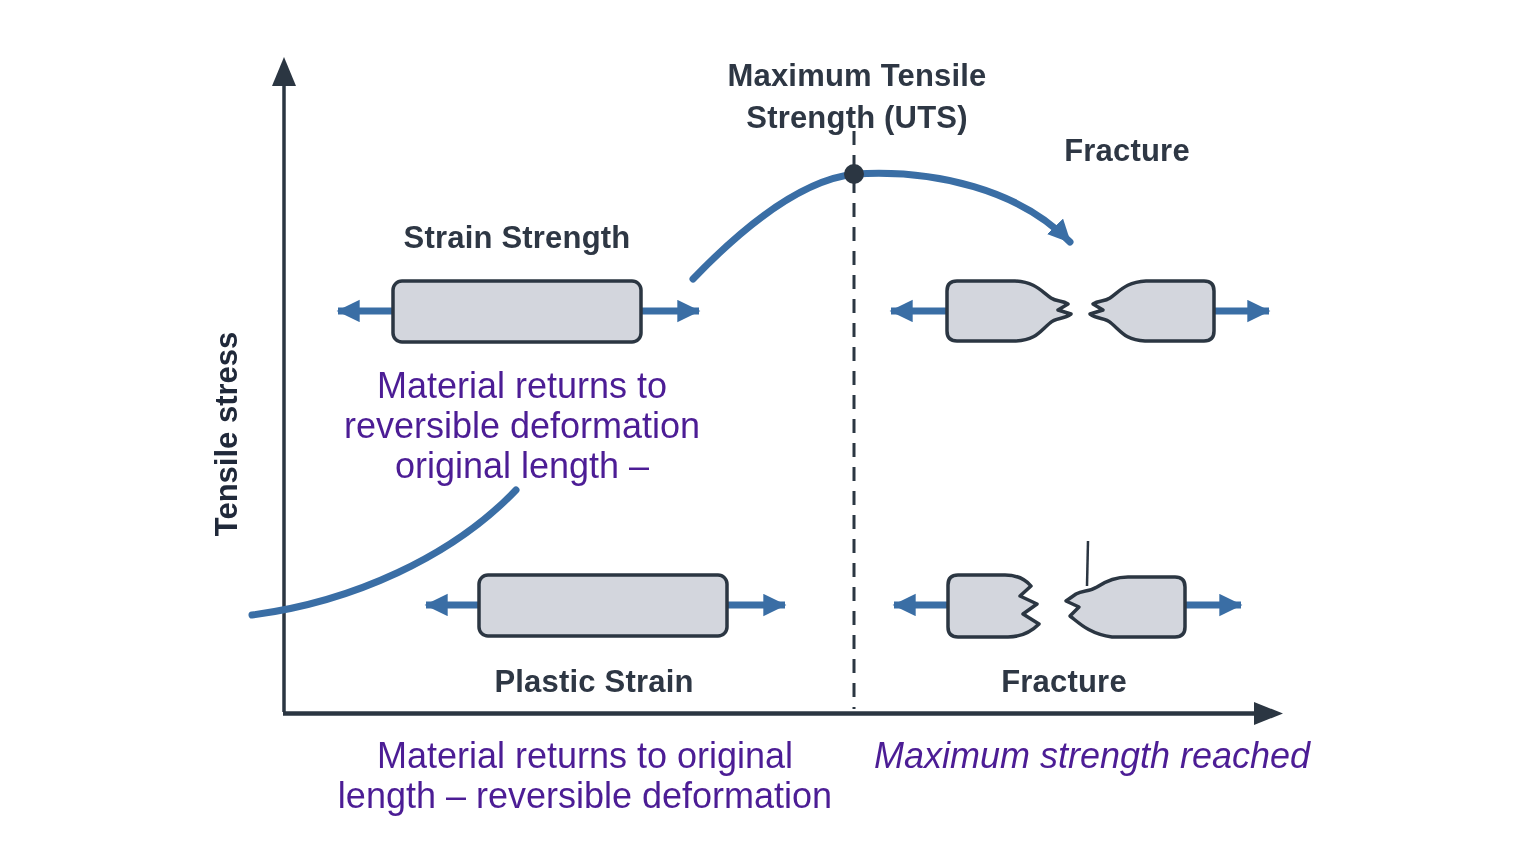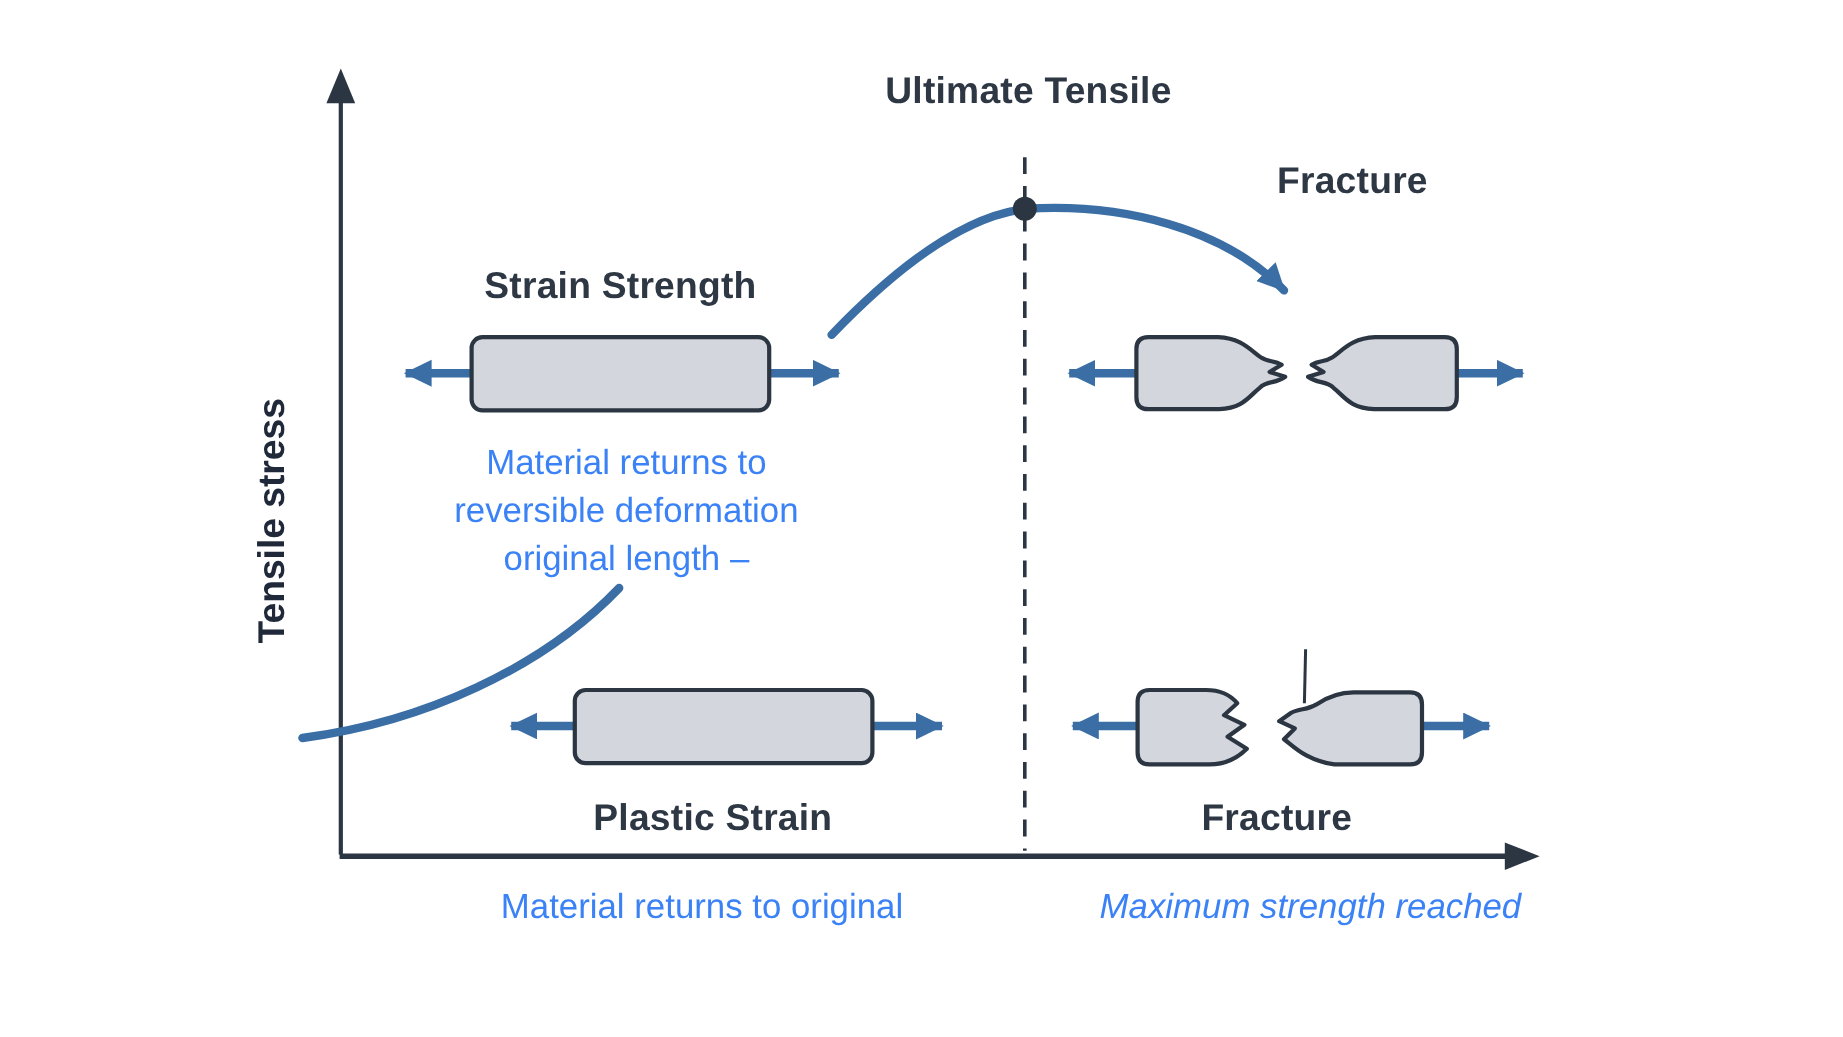--- a/index.html
+++ b/index.html
@@ -7,21 +7,21 @@
     position: relative;
     width: 1536px;
     height: 864px;
     background: #ffffff;
     font-family: "Liberation Sans", "DejaVu Sans", sans-serif;
     overflow: hidden;
   }
   svg.layer { position: absolute; left: 0; top: 0; }
   .lbl { position: absolute; text-align: center; color: #2e3744; }
   .title { font-weight: 700; font-size: 31px; line-height: 42px; letter-spacing: 0.2px; }
-  .caption { font-weight: 400; font-size: 29px; line-height: 40px; color: #3b82f6; }
+  .caption { font-weight: 400; font-size: 36px; line-height: 40px; color: #4c1d95; }
   .caption span, .title span { display: block; }
   .y-axis-label {
     position: absolute;
     left: 227px; top: 434px;
     transform: translate(-50%, -50%) rotate(-90deg);
     font-weight: 700; font-size: 31px; color: #20293a;
     white-space: nowrap;
   }
 </style>
 </head>
@@ -83,39 +83,41 @@
       <path d="M1128 577 C1116 577 1106 581 1097 587 C1089 592 1083 590 1076 594
                L1066 601 L1079 607 L1070 616 C1078 622 1089 634 1112 637
                L1175 637 Q1185 637 1185 627 L1185 587 Q1185 577 1175 577 Z"></path>
       <path d="M1088 541 L1087 586" stroke="#2b3642" stroke-width="2.5" fill="none"></path>
     </g>
   </svg>
 
   <div class="y-axis-label">Tensile stress</div>
 
   <div class="lbl title" style="left:657px; top:55px; width:400px;">
-    <span>Ultimate Tensile</span>
+    <span>Maximum Tensile</span>
+    <span>Strength (UTS)</span>
   </div>
 
   <div class="lbl title" style="left:1027px; top:130px; width:200px;">Fracture</div>
 
   <div class="lbl title" style="left:367px; top:217px; width:300px;">Strain Strength</div>
 
   <div class="lbl caption" style="left:322px; top:366px; width:400px;">
     <span>Material returns to</span>
     <span>reversible deformation</span>
     <span>original length –</span>
   </div>
 
 
   <div class="lbl title" style="left:444px; top:661px; width:300px;">Plastic Strain</div>
 
   <div class="lbl title" style="left:934px; top:661px; width:260px;">Fracture</div>
 
   <div class="lbl caption" style="left:325px; top:736px; width:520px;">
     <span>Material returns to original</span>
+    <span>length – reversible deformation</span>
   </div>
 
   <div class="lbl caption" style="left:852px; top:736px; width:480px;font-style:italic;">
     <span>Maximum strength reached</span>
   </div>
 
 </div>
 
 </body></html>

